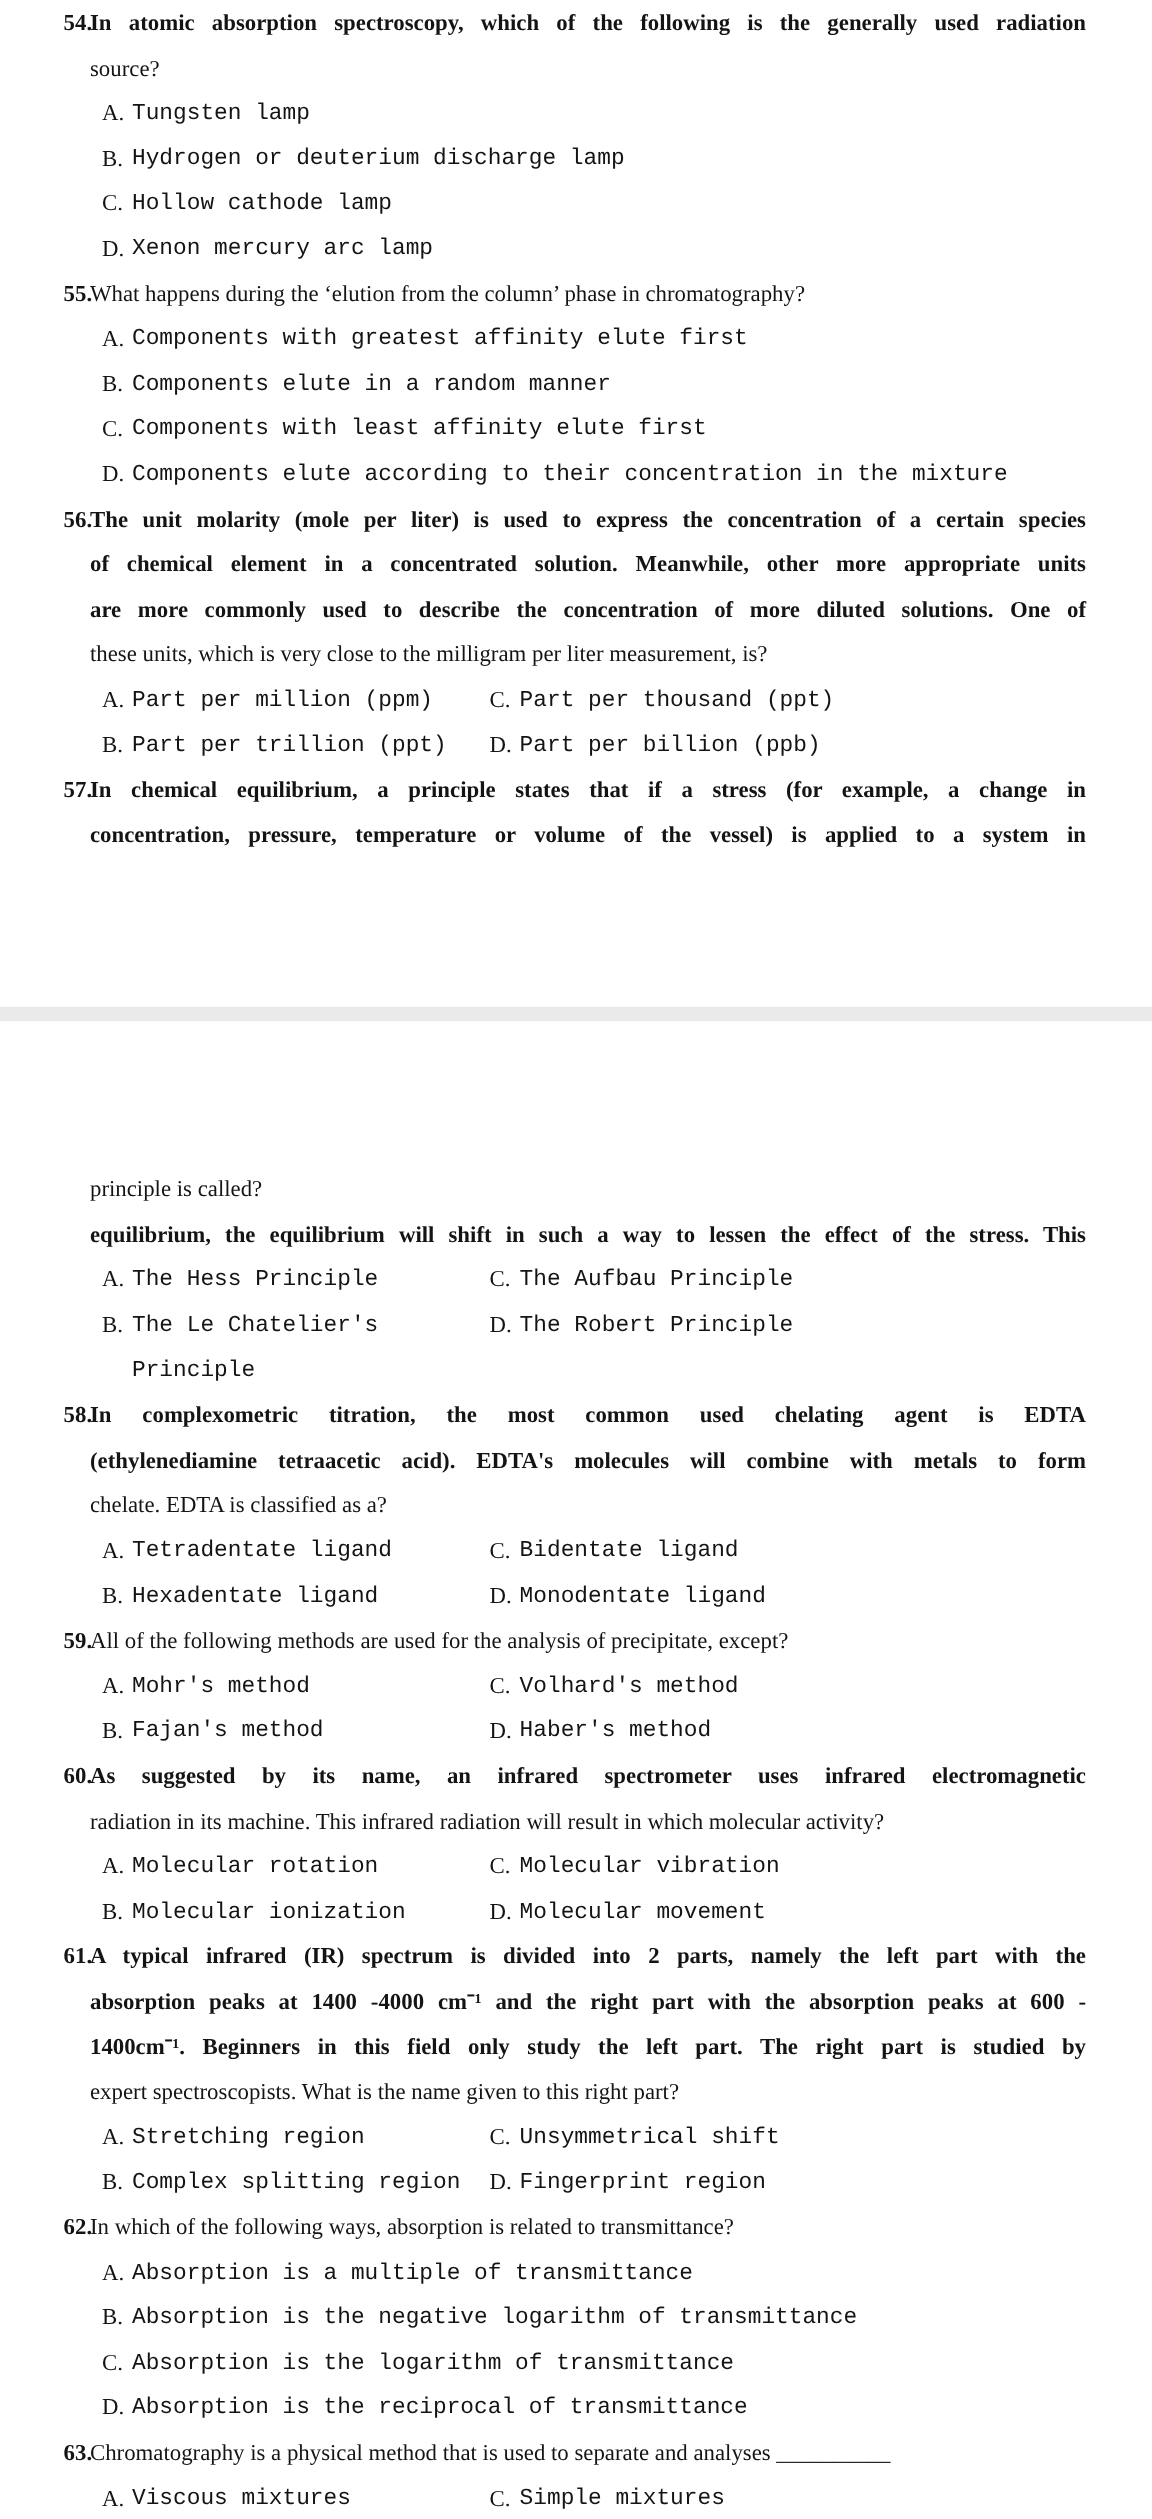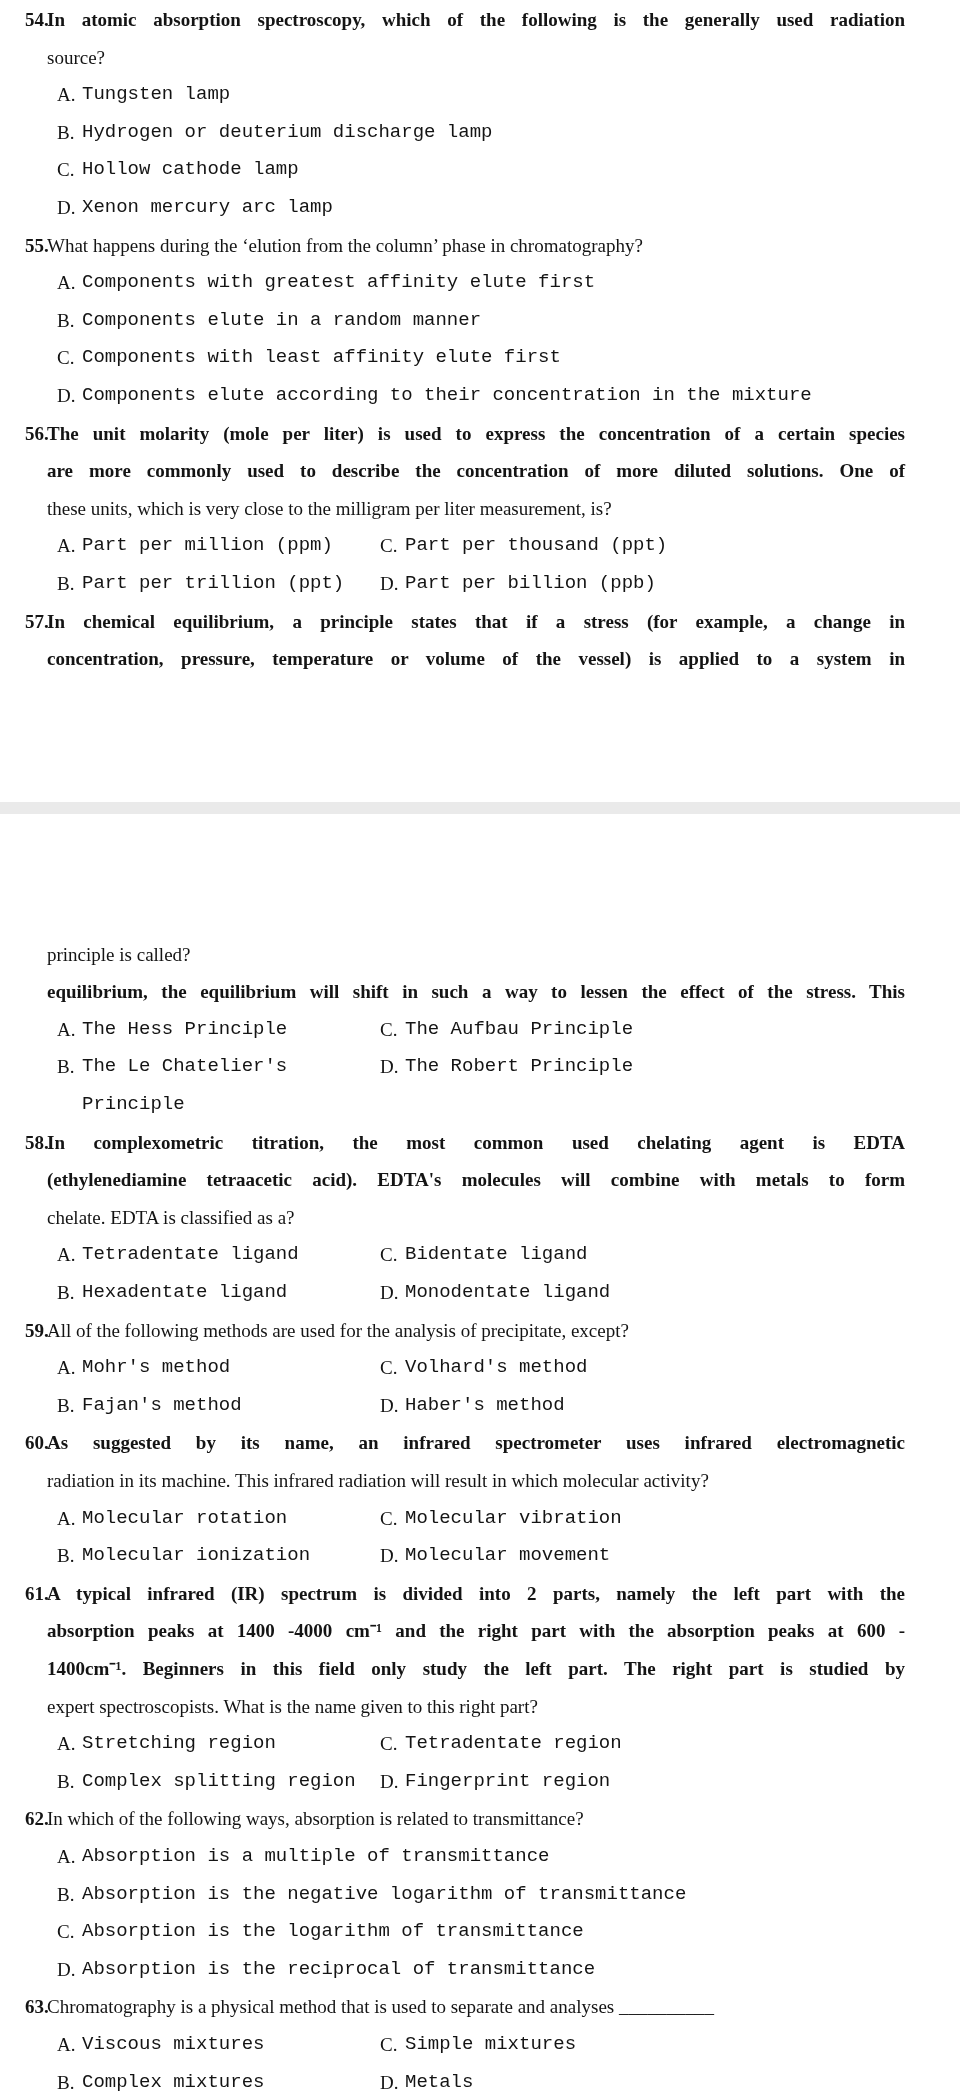--- a/index.html
+++ b/index.html
@@ -7,21 +7,21 @@
     width: 960px;
     height: 2099px;
     overflow: hidden;
     background: #ffffff;
     font-family: "Liberation Serif", serif;
     font-size: 19px;
     line-height: 37.6px;
     color: #141414;
   }
   .doc { width: 960px; }
-  .page { padding-left: 25px; padding-right: 55px; }
+  .page { padding-left: 53px; padding-right: 55px; }
   .page1 { padding-top: 1px; }
   .q { position: relative; }
   .qnum {
     position: absolute;
     left: 0;
     top: 0;
     font-weight: 700;
   }
   .qtext { margin-left: 22px; }
   .line { width: 100%; }
@@ -99,20 +99,21 @@
             <span class="ol">D.</span>
             <span class="ot">Components elute according to their concentration in the mixture</span>
           </div>
       </div>
     </div>
 
     <div class="q">
       <span class="qnum">56.</span>
       <div class="qtext">
         <div class="line jl">The unit molarity (mole per liter) is used to express the concentration of a certain species</div>
+        <div class="line jl">of chemical element in a concentrated solution. Meanwhile, other more appropriate units</div>
         <div class="line jl">are more commonly used to describe the concentration of more diluted solutions. One of</div>
         <div class="line">these units, which is very close to the milligram per liter measurement, is?</div>
       </div>
       <div class="opts2">
         <div class="opt left">
             <span class="ol">A.</span>
             <span class="ot">Part per million (ppm)</span>
           </div>
         <div class="opt">
             <span class="ol">C.</span>
@@ -256,21 +257,21 @@
         <div class="line jl">1400cm⁻¹. Beginners in this field only study the left part. The right part is studied by</div>
         <div class="line">expert spectroscopists. What is the name given to this right part?</div>
       </div>
       <div class="opts2">
         <div class="opt left">
             <span class="ol">A.</span>
             <span class="ot">Stretching region</span>
           </div>
         <div class="opt">
             <span class="ol">C.</span>
-            <span class="ot">Tetradentate region</span>
+            <span class="ot">Unsymmetrical shift</span>
           </div>
         <div class="opt left">
             <span class="ol">B.</span>
             <span class="ot">Complex splitting region</span>
           </div>
         <div class="opt">
             <span class="ol">D.</span>
             <span class="ot">Fingerprint region</span>
           </div>
       </div>

